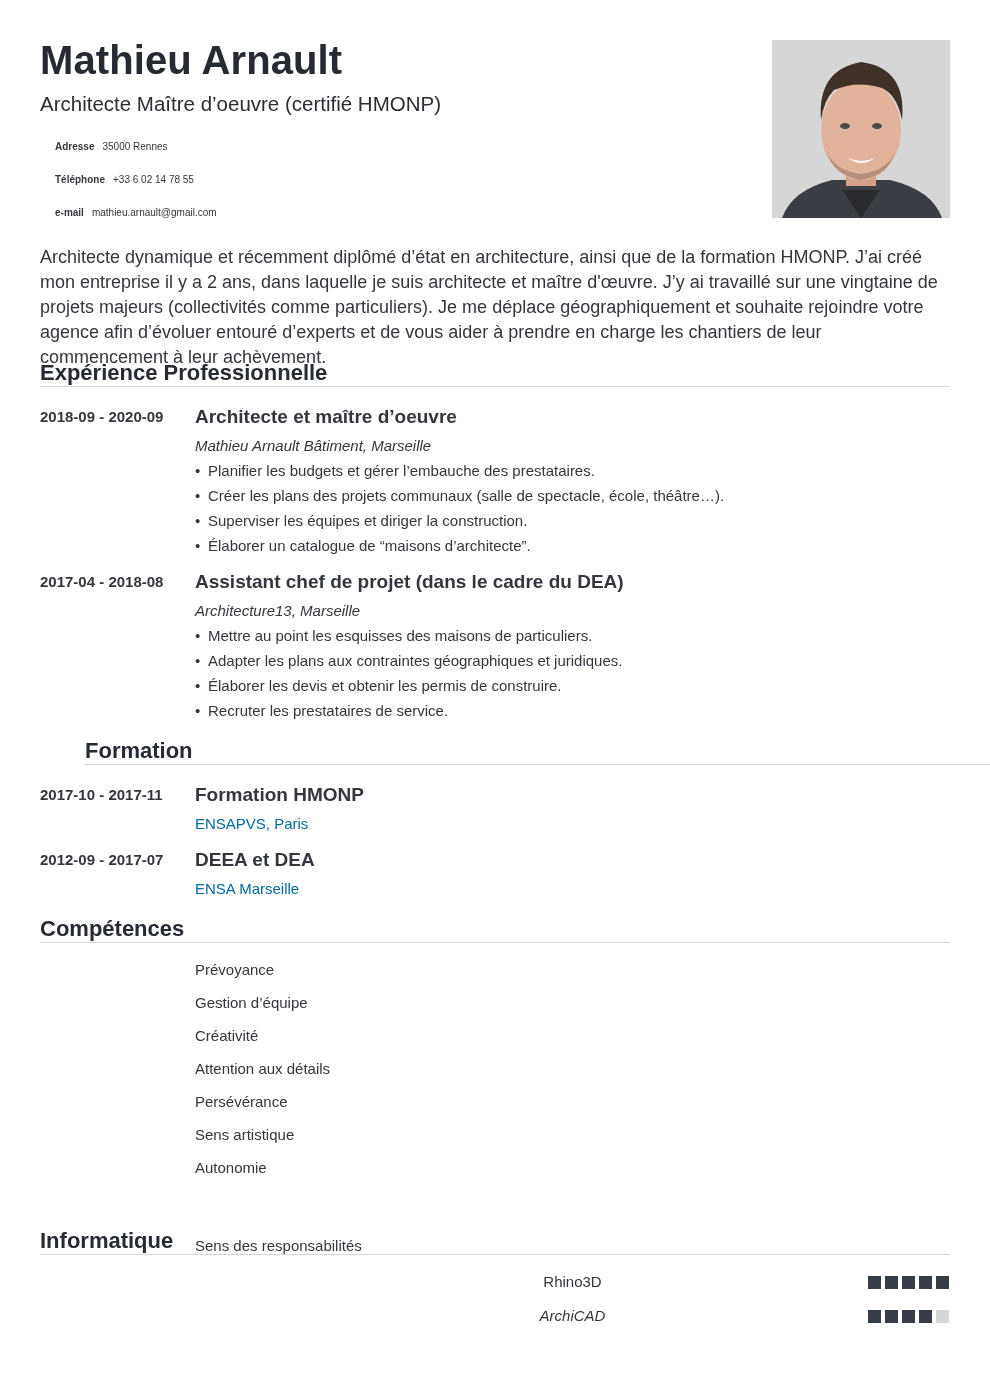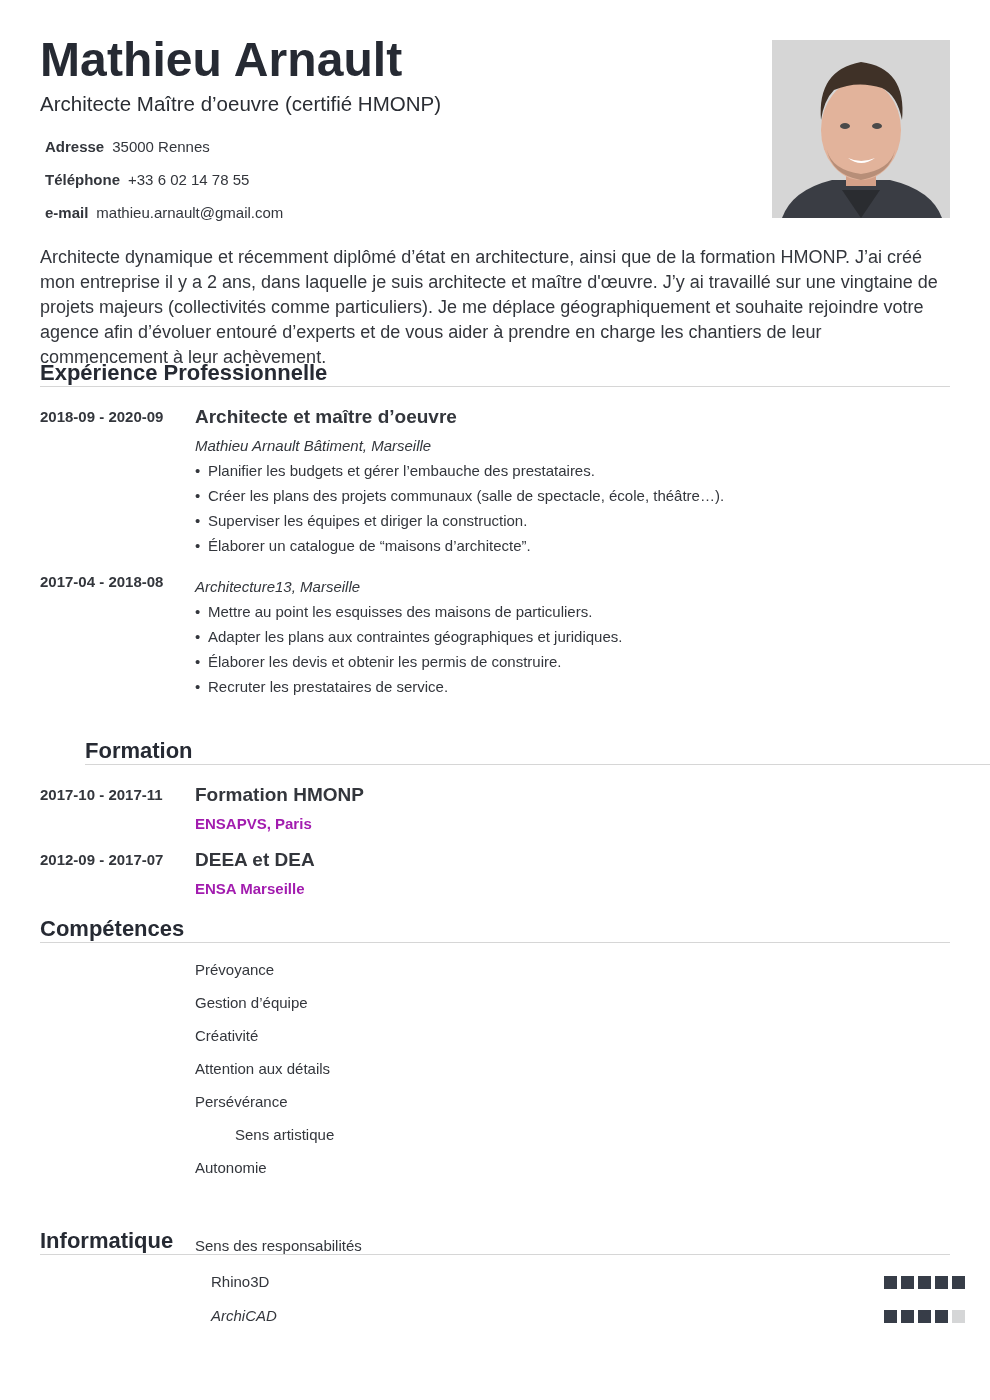--- a/index.html
+++ b/index.html
@@ -8,30 +8,30 @@
       font-family: "Liberation Sans", sans-serif;
       color: #2a2d33;
       position: relative;
       overflow: hidden;
     }
     .page { position: absolute; left: 40px; top: 0; width: 910px; }
 
     .header { position: relative; height: 235px; }
     .name {
       position: absolute; left: 0; top: 37px;
-      font-size: 48px; font-weight: bold; color: #262a33;
+      font-size: 40px; font-weight: bold; color: #262a33;
       line-height: 46px; letter-spacing: 0.1px;
     }
     .title {
       position: absolute; left: 0; top: 91px;
       font-size: 20.5px; color: #2a2d33; line-height: 26px; text-align: center;
     }
     .contact-row {
-      position: absolute; left: 5px;
-      font-size: 15px; line-height: 18px; color: #33363c;
+      position: absolute; left: 15px;
+      font-size: 10px; line-height: 18px; color: #33363c;
     }
     .contact-row .lbl { font-weight: bold; margin-right: 8px; }
     .photo {
       position: absolute; left: 732px; top: 40px;
       width: 178px; height: 178px; overflow: hidden;
       background: #d7d7d7;
     }
 
     .summary {
       position: absolute; left: 0; top: 245px; width: 910px;
@@ -52,36 +52,36 @@
     }
     .entry .body { position: absolute; left: 155px; top: 0; width: 755px; }
     .entry .role {
       font-size: 19px; font-weight: bold; color: #33363c; line-height: 24px;
     }
     .entry .company {
       font-size: 15px; font-style: italic; color: #33363c;
       line-height: 25px; margin-top: 4px;
     }
     .entry .school {
-      font-size: 15px; color: #a21caf; line-height: 25px; margin-top: 4px; font-weight: bold;
+      font-size: 15px; color: #0369a1; line-height: 25px; margin-top: 4px;
     }
     .entry ul { list-style: none; }
     .entry li {
       font-size: 15px; color: #33363c; line-height: 25px;
       position: relative; padding-left: 13px;
     }
     .entry li .bullet {
       position: absolute; left: 0; top: 0;
     }
 
     .skill {
       position: absolute; left: 155px;
       font-size: 15px; color: #33363c; line-height: 18px;
     }
-    .tool-row { position: absolute; left: 171px; width: 755px; height: 18px; }
+    .tool-row { position: absolute; left: 155px; width: 755px; height: 18px; text-align: center; }
     .tool-row .tname { font-size: 15px; color: #33363c; line-height: 18px; }
     .rating { position: absolute; right: 1px; top: 3px; display: flex; gap: 4px; }
     .rating .sq { width: 13px; height: 13px; background: #373d48; }
     .rating .sq.empty { background: #d5d6d7; }
   </style>
 </head>
 <body>
 
 <div class="page">
 
@@ -129,20 +129,21 @@
         <li><span class="bullet">•</span><span>Créer les plans des projets communaux (salle de spectacle, école, théâtre…).</span></li>
         <li><span class="bullet">•</span><span>Superviser les équipes et diriger la construction.</span></li>
         <li><span class="bullet">•</span><span>Élaborer un catalogue de “maisons d’architecte”.</span></li>
       </ul>
     </div>
   </div>
 
   <div class="entry" style="top:570px;">
     <div class="date">2017-04 - 2018-08</div>
     <div class="body">
+      <div class="role">Assistant chef de projet (dans le cadre du DEA)</div>
       <div class="company">Architecture13, Marseille</div>
       <ul>
         <li><span class="bullet">•</span><span>Mettre au point les esquisses des maisons de particuliers.</span></li>
         <li><span class="bullet">•</span><span>Adapter les plans aux contraintes géographiques et juridiques.</span></li>
         <li><span class="bullet">•</span><span>Élaborer les devis et obtenir les permis de construire.</span></li>
         <li><span class="bullet">•</span><span>Recruter les prestataires de service.</span></li>
       </ul>
     </div>
   </div>
 
@@ -164,21 +165,21 @@
     </div>
   </div>
 
   <h2 class="section-title" style="top:916px;">Compétences</h2>
 
   <div class="skill" style="top:961px;">Prévoyance</div>
   <div class="skill" style="top:994px;">Gestion d’équipe</div>
   <div class="skill" style="top:1027px;">Créativité</div>
   <div class="skill" style="top:1060px;">Attention aux détails</div>
   <div class="skill" style="top:1093px;">Persévérance</div>
-  <div class="skill" style="top:1126px;margin-left:40px;">Sens artistique</div>
+  <div class="skill" style="top:1126px;">Sens artistique</div>
   <div class="skill" style="top:1159px;">Autonomie</div>
   <div class="skill" style="top:1192px;margin-top:45px;">Sens des responsabilités</div>
 
   <h2 class="section-title" style="top:1228px;">Informatique</h2>
 
   <div class="tool-row" style="top:1273px;">
     <span class="tname">Rhino3D</span>
     <div class="rating">
       <span class="sq"></span>
       <span class="sq"></span>

